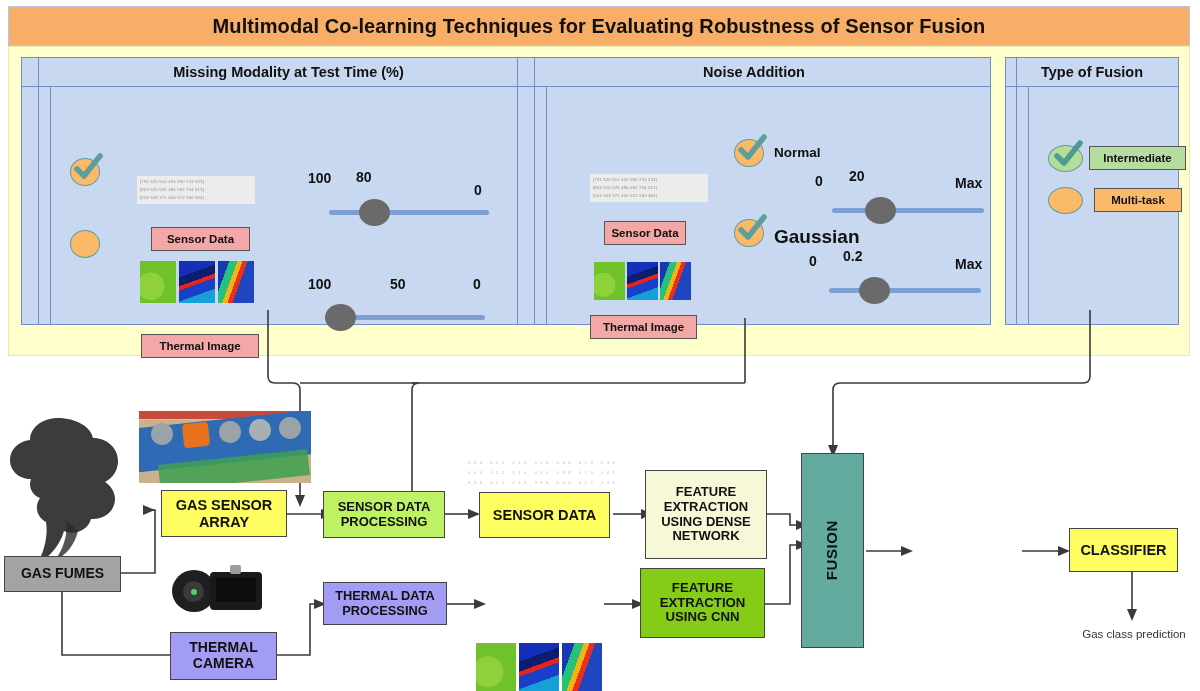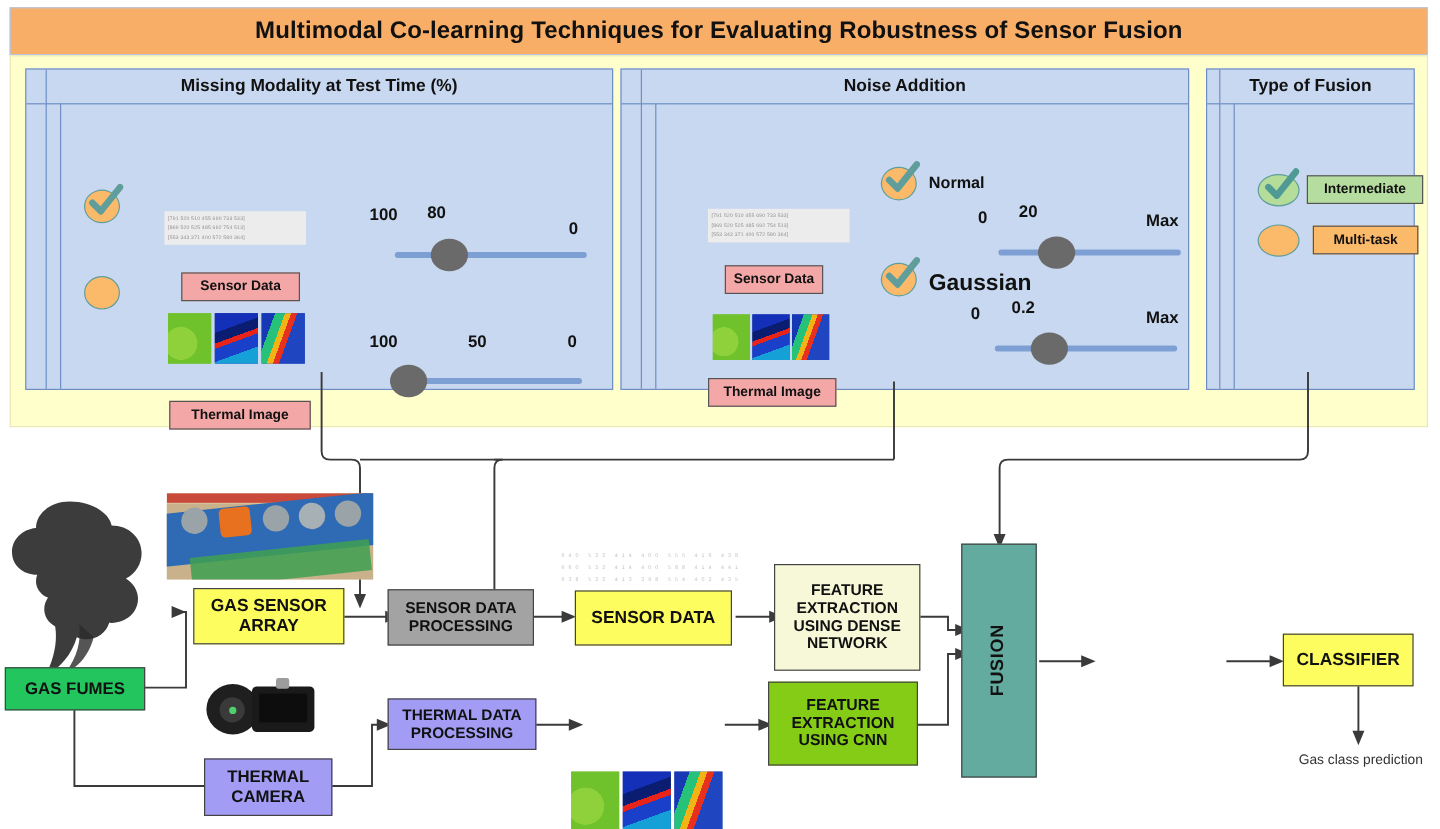--- a/index.html
+++ b/index.html
@@ -55,47 +55,47 @@
   
   .slider{position:absolute;}
   .slider .track{position:absolute;left:0;height:5px;border-radius:3px;background:#7d9fd4;}
   .slider .thumb{position:absolute;width:31px;height:27px;border-radius:50%;background:#6a6a6a;}
   .sl-lab{position:absolute;font-size:14px;font-weight:bold;color:#111;}
 
   
   .node{position:absolute;display:flex;align-items:center;justify-content:center;
     text-align:center;font-weight:bold;color:#111;border:1.5px solid #444;line-height:1.12;}
   .n-yellow{background:#fdfd60;}
-  .n-yellowgreen{background:#a3a3a3;}
+  .n-yellowgreen{background:#bef264;}
   .n-cream{background:#f7f8d8;}
   .n-purple{background:#a39cf5;}
   .n-lpurple{background:#84cc16;}
   .n-teal{background:#63ab9f;}
   .n-pink{background:#f4a7a7;}
-  .n-orange{background:#22c55e;}
+  .n-orange{background:#a3a3a3;}
   .vtext{writing-mode:vertical-rl;transform:rotate(180deg);letter-spacing:.6px;}
 
   svg.ovl{position:absolute;left:0;top:0;width:1200px;height:691px;pointer-events:none;}
 
   .small-note{position:absolute;font-size:11.5px;color:#333;text-align:center;line-height:1.25;}
 
   .numgrid{position:absolute;font-size:4.4px;color:#c3c3c3;line-height:2.3;letter-spacing:3.4px;white-space:nowrap;}
 </style>
 </head>
 <body>
 
 <div id="page">
 
   <div id="title-bar">
     <span class="t">Multimodal Co-learning Techniques for Evaluating Robustness of Sensor Fusion</span>
   </div>
 
   <div id="control-frame">
 
-    <div class="panel" style="left:12px;top:10px;width:488px;height:266px;">
+    <div class="panel" style="left:12px;top:10px;width:488px;height:266px;padding-left:45px;">
       <div class="gutter"></div>
       <div class="gutter2"></div>
       <div class="hdr">
         <span>Missing  Modality at Test Time (%)</span>
       </div>
 
       <div class="dot" style="left:48px;top:100px;">
         <svg class="chk" viewBox="0 0 30 30">
           <path d="M4 16 L11 23 L27 3" stroke="#5f9e9b" stroke-width="5.5" fill="none" stroke-linecap="round" stroke-linejoin="round"></path>
         </svg>

